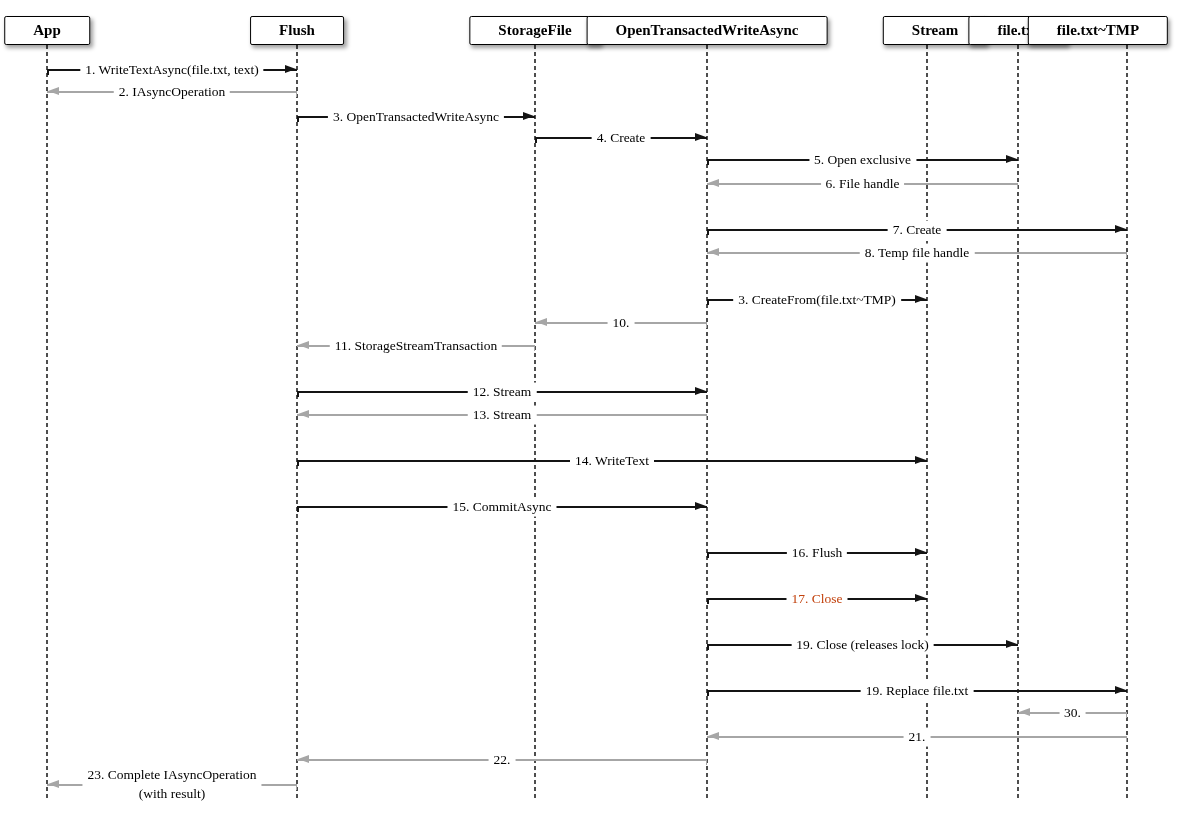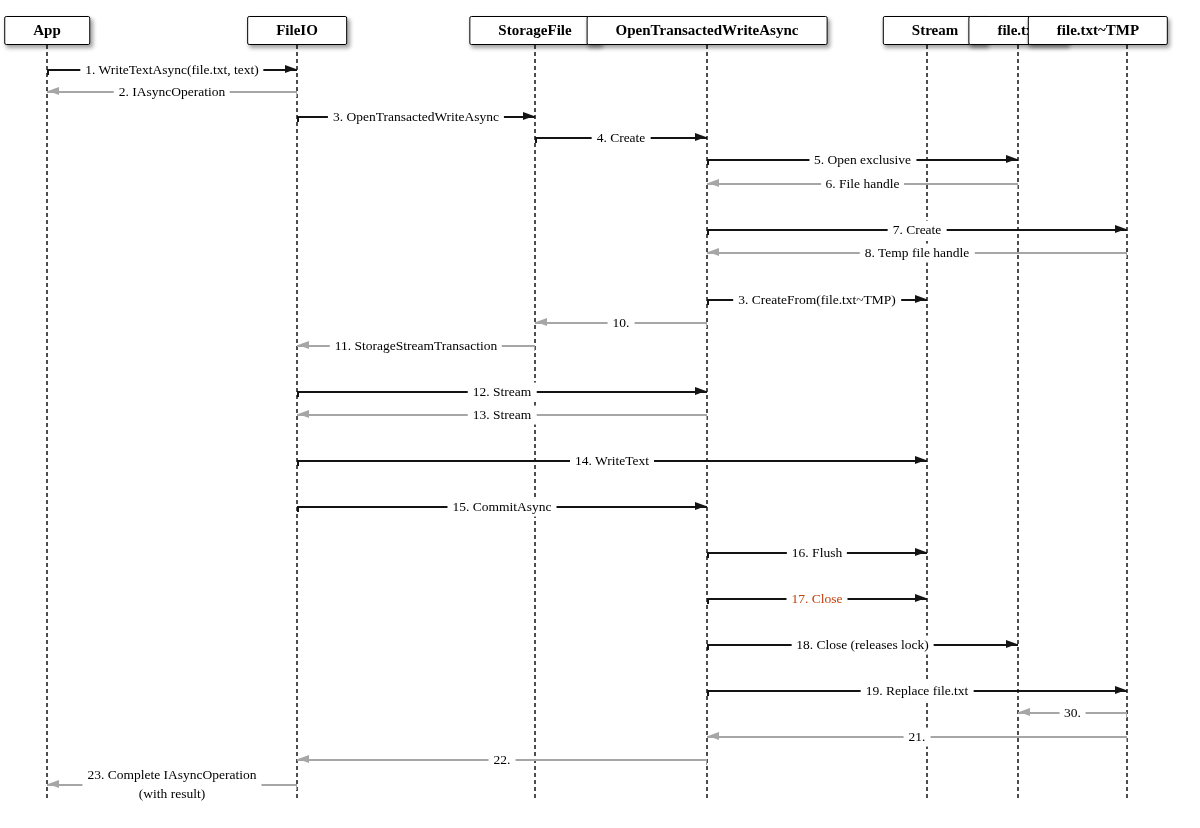--- a/index.html
+++ b/index.html
@@ -69,21 +69,21 @@
 </head>
 <body>
 
 <div id="diagram-canvas" style="width: 1200px; height: 828px; background: rgb(255, 255, 255);">
     <div class="lifeline" style="left: 46.25px; top: 45px; height: 755px;"></div>
     <div class="actor-box" style="left: 47px; border-color: rgb(0, 0, 0); background: rgb(255, 255, 255);">
       <div>App</div>
     </div>
     <div class="lifeline" style="left: 296.25px; top: 45px; height: 755px;"></div>
     <div class="actor-box" style="left: 297px; border-color: rgb(0, 0, 0); background: rgb(255, 255, 255);">
-      <div>FileIO</div>
+      <div>Flush</div>
     </div>
     <div class="lifeline" style="left: 534.25px; top: 45px; height: 755px;"></div>
     <div class="actor-box" style="left: 535px; border-color: rgb(0, 0, 0); background: rgb(255, 255, 255);">
       <div>StorageFile</div>
     </div>
     <div class="lifeline" style="left: 706.25px; top: 45px; height: 755px;"></div>
     <div class="actor-box" style="left: 707px; border-color: rgb(0, 0, 0); background: rgb(255, 255, 255);">
       <div>OpenTransactedWriteAsync</div>
     </div>
     <div class="lifeline" style="left: 926.25px; top: 45px; height: 755px;"></div>
@@ -197,21 +197,21 @@
     <div class="msg-line" style="left: 707px; width: 220px; top: 598.25px; background: rgb(20, 20, 20);"></div>
     <div class="msg-tick" style="left: 707px; top: 599px; background: rgb(20, 20, 20);"></div>
     <div class="msg-arrow right" style="left: 915px; border-left-color: rgb(20, 20, 20); top: 594px;"></div>
     <div class="msg-label" style="left: 817px; top: 599px; color: #c2410c;">
       <div>17. Close</div>
     </div>
     <div class="msg-line" style="left: 707px; width: 311px; top: 644.25px; background: rgb(20, 20, 20);"></div>
     <div class="msg-tick" style="left: 707px; top: 645px; background: rgb(20, 20, 20);"></div>
     <div class="msg-arrow right" style="left: 1006px; border-left-color: rgb(20, 20, 20); top: 640px;"></div>
     <div class="msg-label" style="left: 862.5px; top: 645px; color: rgb(0, 0, 0);">
-      <div>18. Close (releases lock)</div>
+      <div>19. Close (releases lock)</div>
     </div>
     <div class="msg-line" style="left: 707px; width: 420px; top: 690.25px; background: rgb(20, 20, 20);"></div>
     <div class="msg-tick" style="left: 707px; top: 691px; background: rgb(20, 20, 20);"></div>
     <div class="msg-arrow right" style="left: 1115px; border-left-color: rgb(20, 20, 20); top: 686px;"></div>
     <div class="msg-label" style="left: 917px; top: 691px; color: rgb(0, 0, 0);">
       <div>19. Replace file.txt</div>
     </div>
     <div class="msg-line" style="left: 1018px; width: 109px; top: 712.25px; background: rgb(166, 166, 166);"></div>
     <div class="msg-tick" style="left: 1125.5px; top: 713px; background: rgb(166, 166, 166);"></div>
     <div class="msg-arrow left" style="left: 1019px; border-right-color: rgb(166, 166, 166); top: 708px;"></div>

